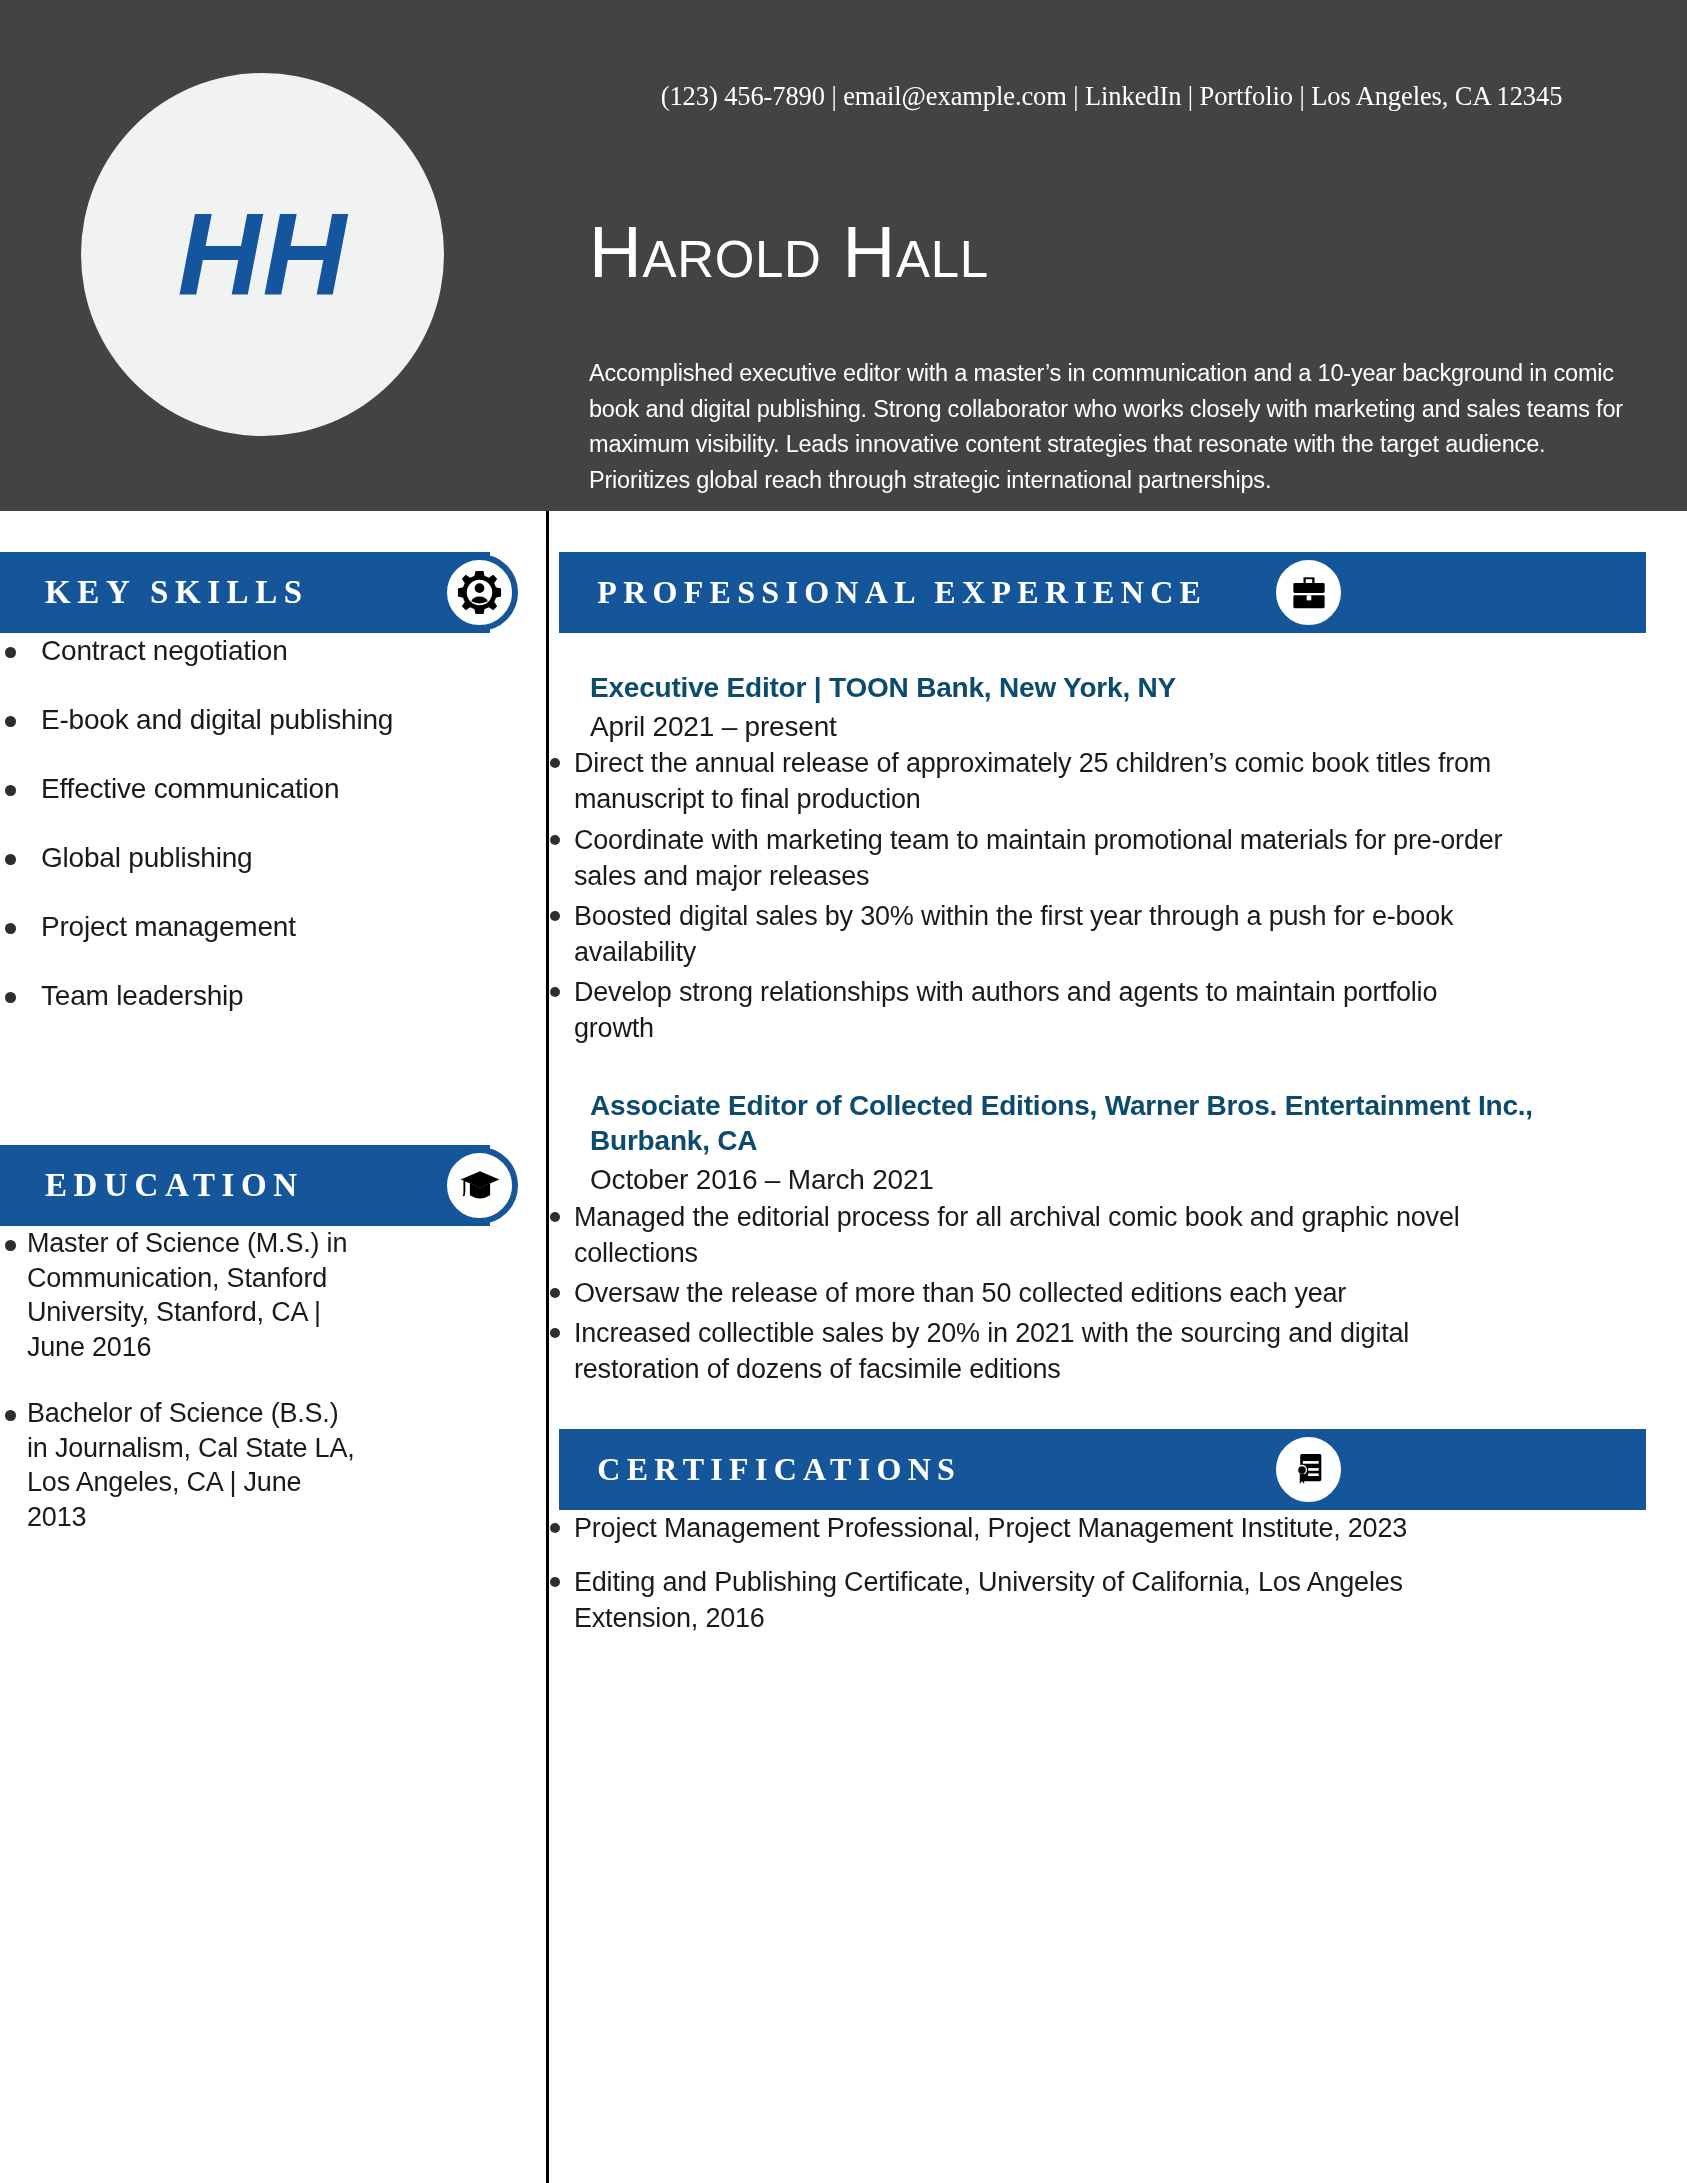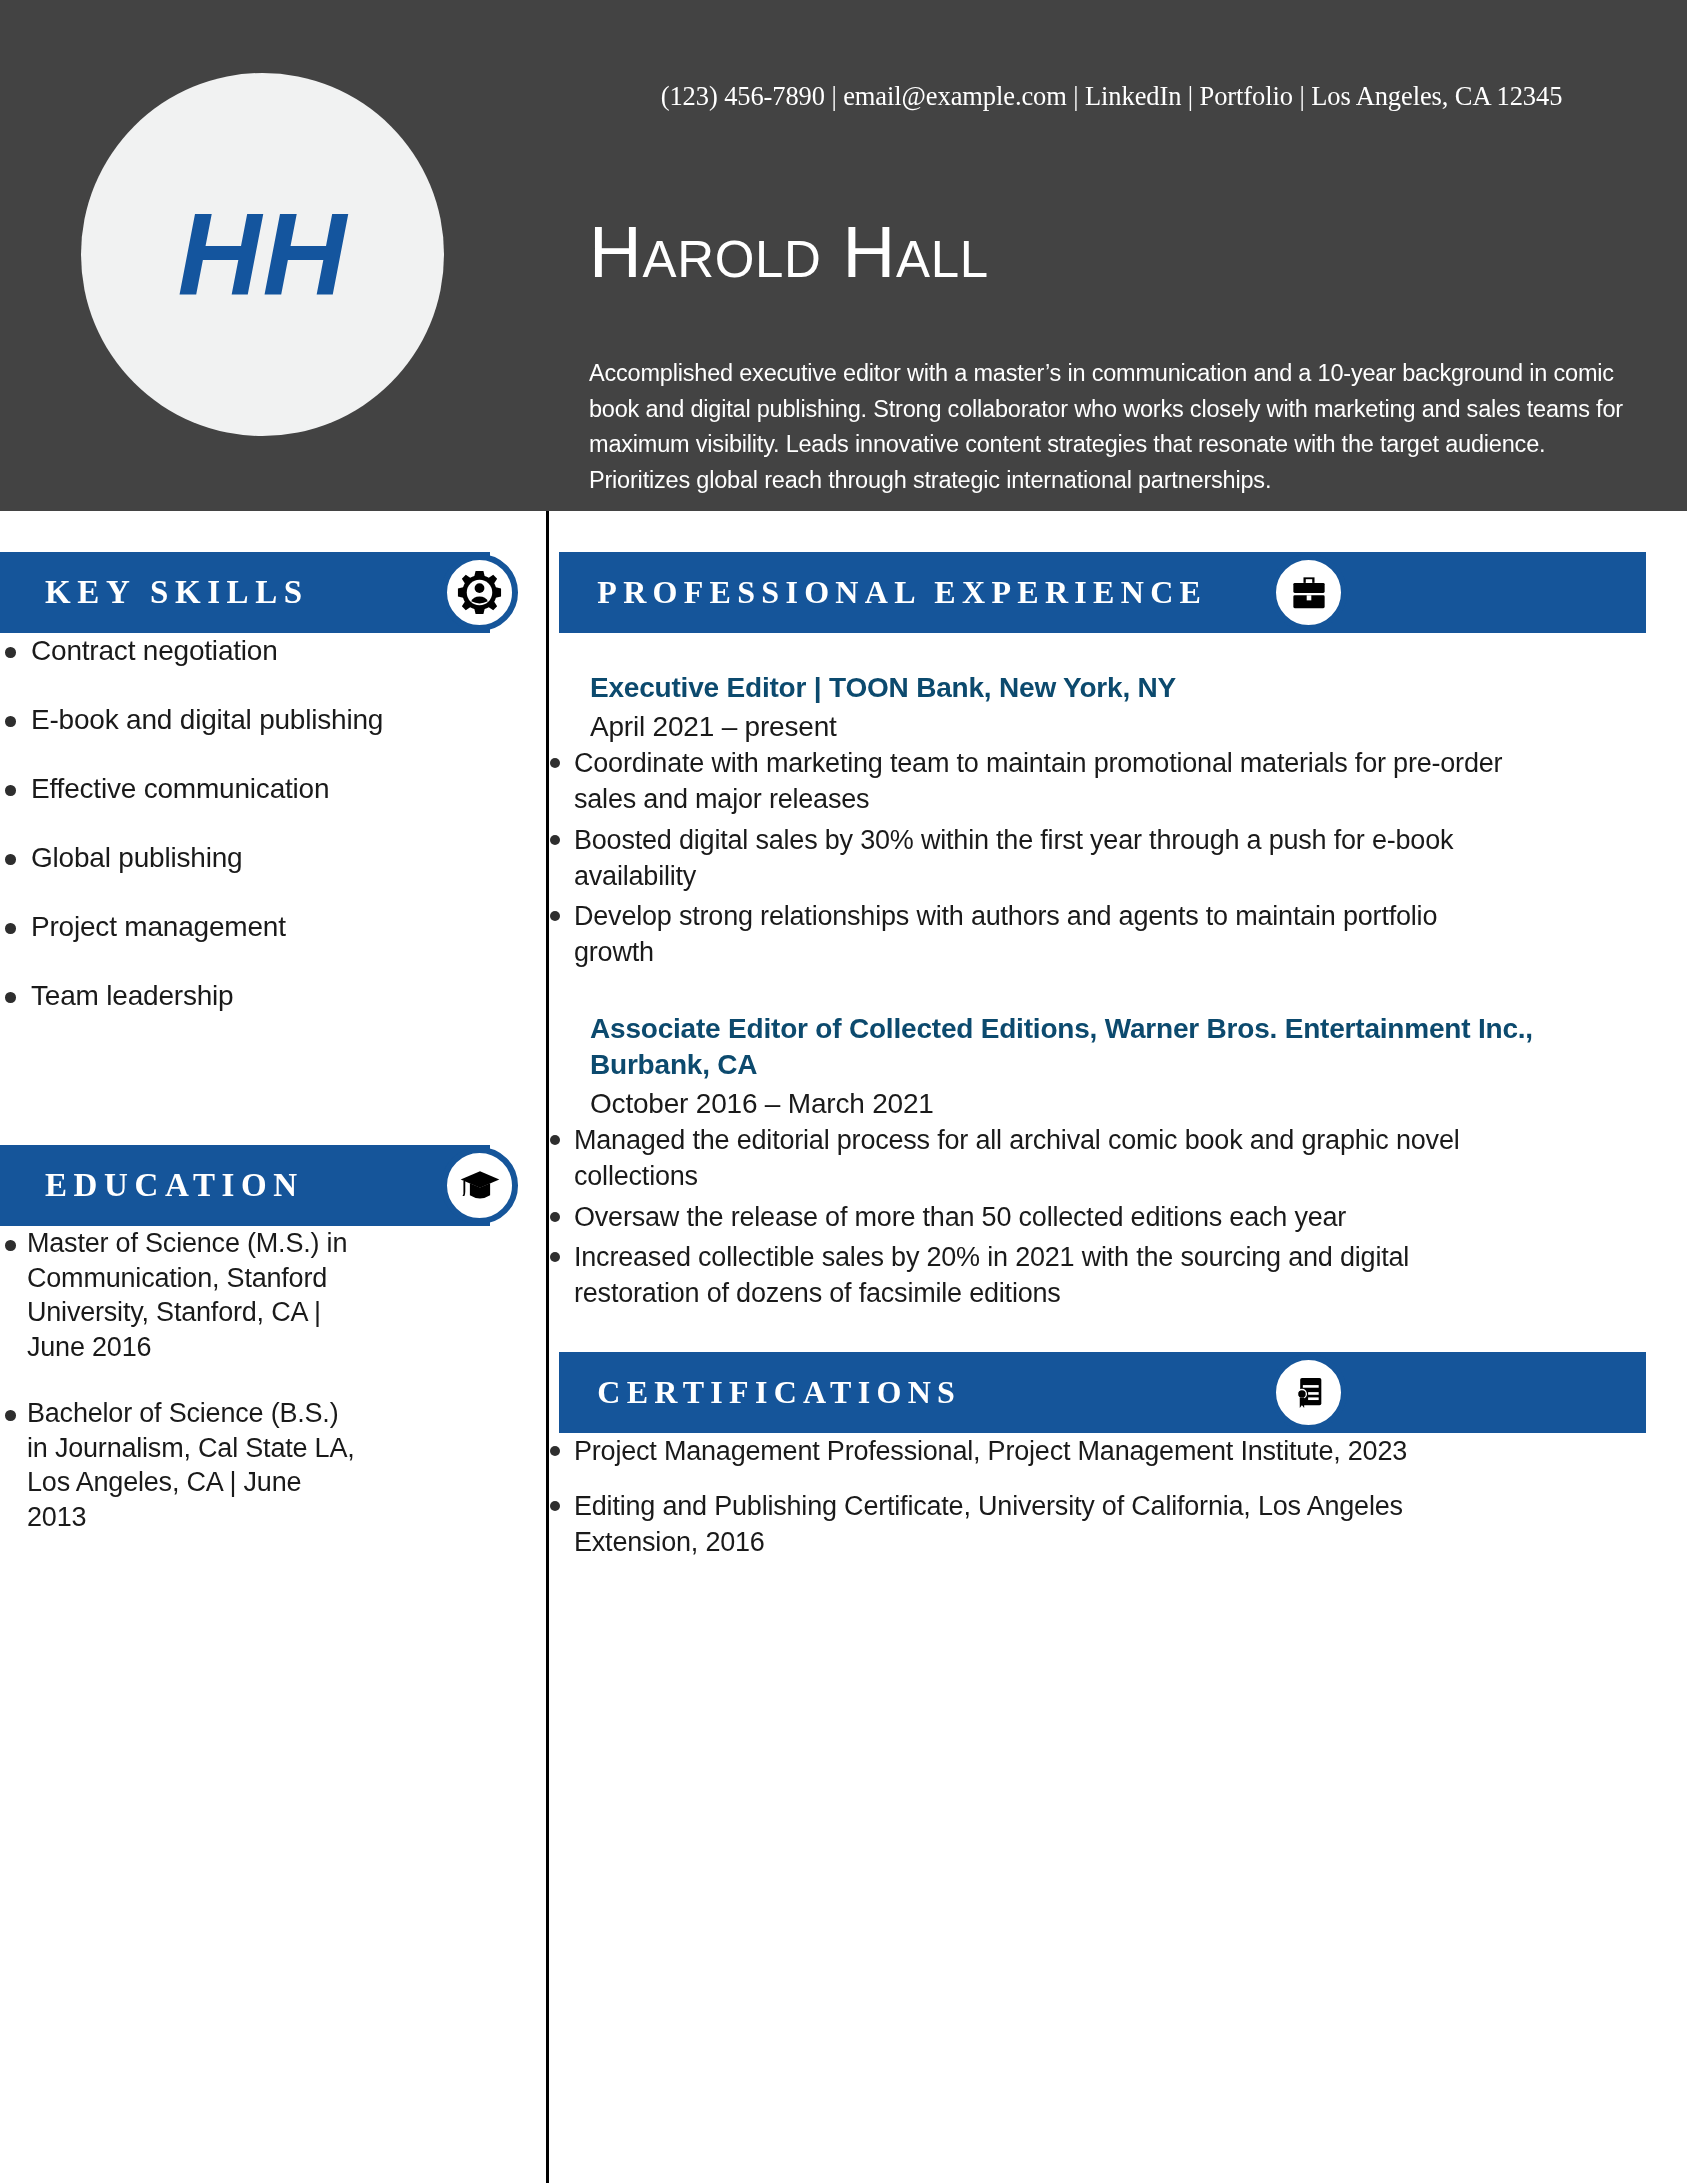--- a/index.html
+++ b/index.html
@@ -158,21 +158,21 @@
     position: absolute;
     border-radius: 50%;
     background: #2e2e2e;
   }
 
   
   .skills { margin: 48px 0 0 101px; width: 410px; }
   .skills li {
     font-size: 28px;
     line-height: 1.25;
-    padding-left: 31px;
+    padding-left: 41px;
     margin-bottom: 34px;
     letter-spacing: -0.2px;
   }
   .skills li::before {
     width: 10.6px; height: 10.6px;
     left: 5.3px; top: 14px;
   }
 
   
   .edu { margin: 20px 0 0 101px; width: 357px; }
@@ -305,20 +305,21 @@
         <rect x="16" y="55" width="68" height="28" rx="3" fill="#000000"></rect>
         <rect x="45" y="55" width="10" height="11" fill="#ffffff"></rect>
       </svg>
     </div>
 
     <div class="exp-block" style="margin-top:37px;">
       <div class="exp-title">Executive Editor | TOON Bank, New York, NY</div>
       <div class="exp-dates">April 2021 – present</div>
     </div>
     <ul class="plain exp-bullets">
+      <li>Direct the annual release of approximately 25 children’s comic book titles from manuscript to final production</li>
       <li>Coordinate with marketing team to maintain promotional materials for pre-order sales and major releases</li>
       <li>Boosted digital sales by 30% within the first year through a push for e-book availability</li>
       <li>Develop strong relationships with authors and agents to maintain portfolio growth</li>
     </ul>
 
     <div class="exp-block" style="margin-top:41px;">
       <div class="exp-title">Associate Editor of Collected Editions, Warner Bros. Entertainment Inc., Burbank, CA</div>
       <div class="exp-dates">October 2016 – March 2021</div>
     </div>
     <ul class="plain exp-bullets">

